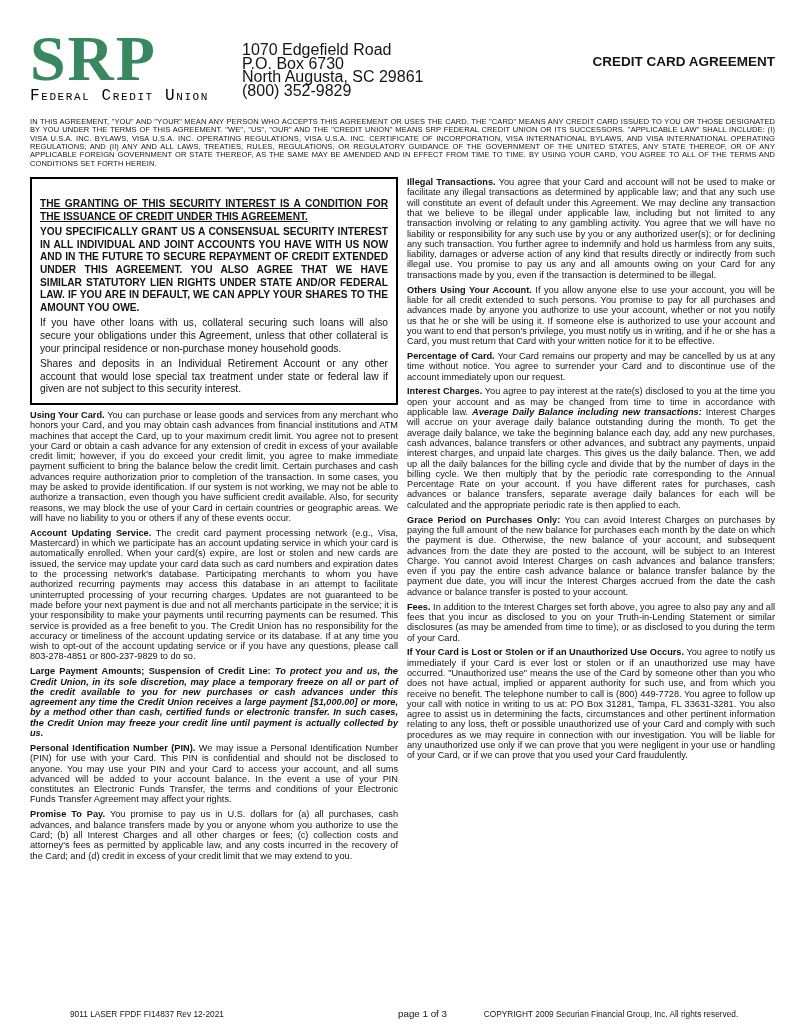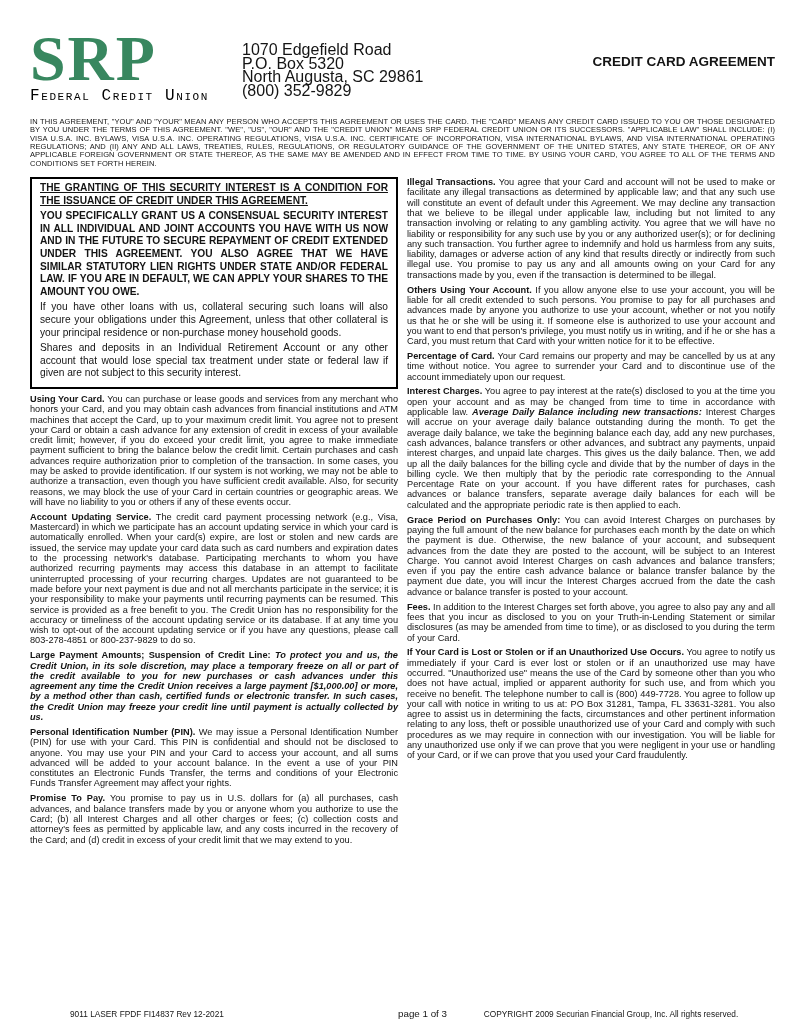--- a/index.html
+++ b/index.html
@@ -25,21 +25,21 @@
   .intro {
     margin:13px 25px 0 30px; font-size:7.5px; line-height:8.35px;
     text-align:justify; letter-spacing:0.1px;
   }
   
   .cols { display:flex; gap:9px; margin:9px 25px 0 30px; }
   .col { flex:1 1 0; font-size:9.2px; line-height:10.3px; text-align:justify; }
   .sec { margin:0 0 4.6px 0; }
   .bi { font-weight:bold; font-style:italic; }
   
-  .secbox { border:2px solid #000; padding:3px 8px 4px 8px; margin:0 0 5px 0; }
+  .secbox { border:2px solid #000; padding:19px 8px 4px 8px; margin:0 0 5px 0; }
   .box-h1 { font-weight:bold; text-decoration:underline; font-size:10.2px; line-height:12.6px; margin:0 0 3px 0; text-align:justify; }
   .box-h2 { font-weight:bold; font-size:10.2px; line-height:12.6px; margin:0 0 3px 0; text-align:justify; }
   .box-p  { font-size:10.2px; line-height:12.6px; margin:0 0 3px 0; text-align:justify; }
   
   .footer { position:absolute; left:30px; right:25px; bottom:16px; display:flex; align-items:baseline; }
   .footer-left  { flex:1 1 0; font-size:8.3px;padding-left:40px; }
   .footer-center{ flex:0 0 auto; font-size:9.8px; }
   .footer-right { flex:1 1 0; text-align:center; font-size:8.3px; }
 </style>
 </head>
@@ -47,21 +47,21 @@
 
 <div class="page">
 
   <div class="header">
     <div class="logo-block">
       <div class="logo-acronym">SRP</div>
       <div class="logo-subtitle">Federal Credit Union</div>
     </div>
     <div class="address-block">
       <div>1070 Edgefield Road</div>
-      <div>P.O. Box 5320</div>
+      <div>P.O. Box 6730</div>
       <div>North Augusta, SC 29861</div>
       <div>(800) 352-9829</div>
     </div>
     <div class="page-title">CREDIT CARD AGREEMENT</div>
   </div>
 
   <p class="intro">IN THIS AGREEMENT, "YOU" AND "YOUR" MEAN ANY PERSON WHO ACCEPTS THIS AGREEMENT OR USES THE CARD. THE "CARD" MEANS ANY CREDIT CARD ISSUED TO YOU OR THOSE DESIGNATED BY YOU UNDER THE TERMS OF THIS AGREEMENT. "WE", "US", "OUR" AND THE "CREDIT UNION" MEANS SRP FEDERAL CREDIT UNION OR ITS SUCCESSORS. "APPLICABLE LAW" SHALL INCLUDE: (I) VISA U.S.A. INC. BYLAWS, VISA U.S.A. INC. OPERATING REGULATIONS, VISA U.S.A. INC. CERTIFICATE OF INCORPORATION, VISA INTERNATIONAL BYLAWS, AND VISA INTERNATIONAL OPERATING REGULATIONS; AND (II) ANY AND ALL LAWS, TREATIES, RULES, REGULATIONS, OR REGULATORY GUIDANCE OF THE GOVERNMENT OF THE UNITED STATES, ANY STATE THEREOF, OR OF ANY APPLICABLE FOREIGN GOVERNMENT OR STATE THEREOF, AS THE SAME MAY BE AMENDED AND IN EFFECT FROM TIME TO TIME. BY USING YOUR CARD, YOU AGREE TO ALL OF THE TERMS AND CONDITIONS SET FORTH HEREIN.</p>
 
   <div class="cols">
 

